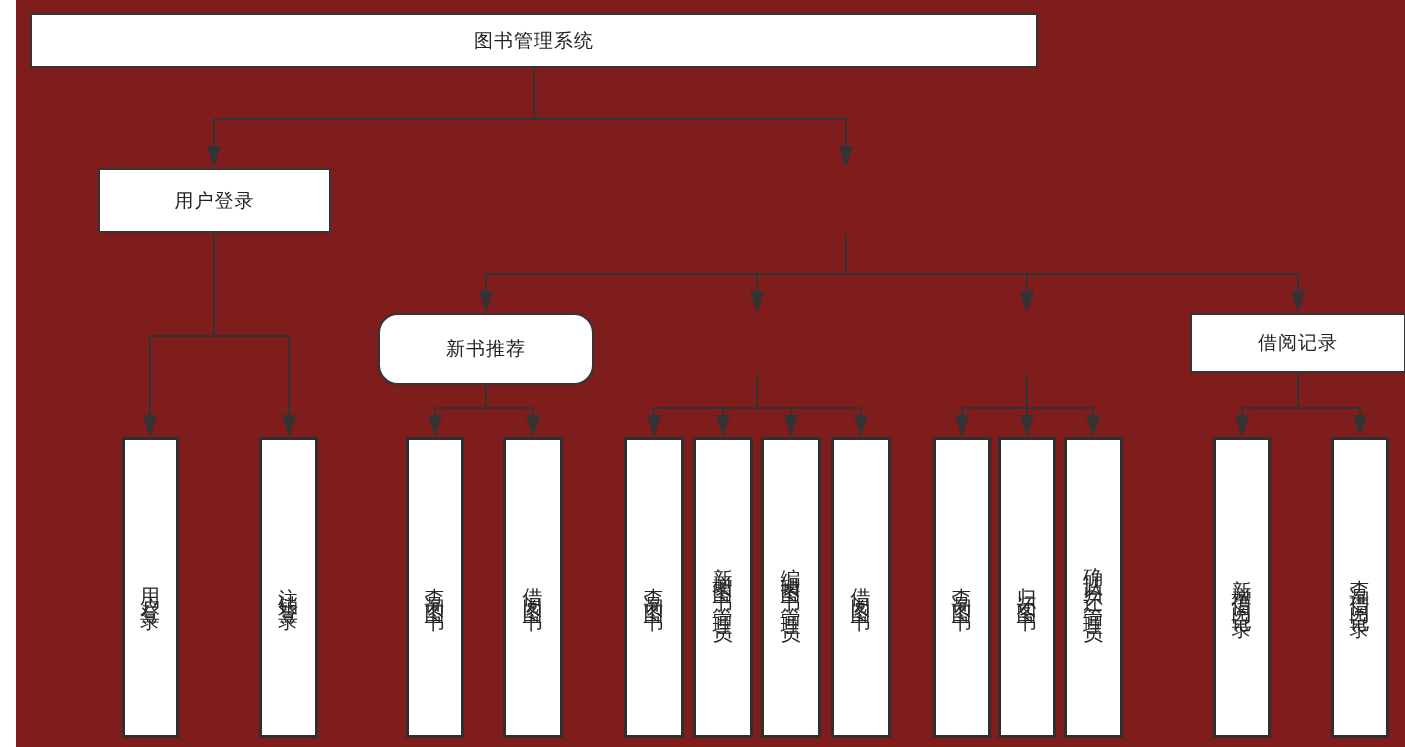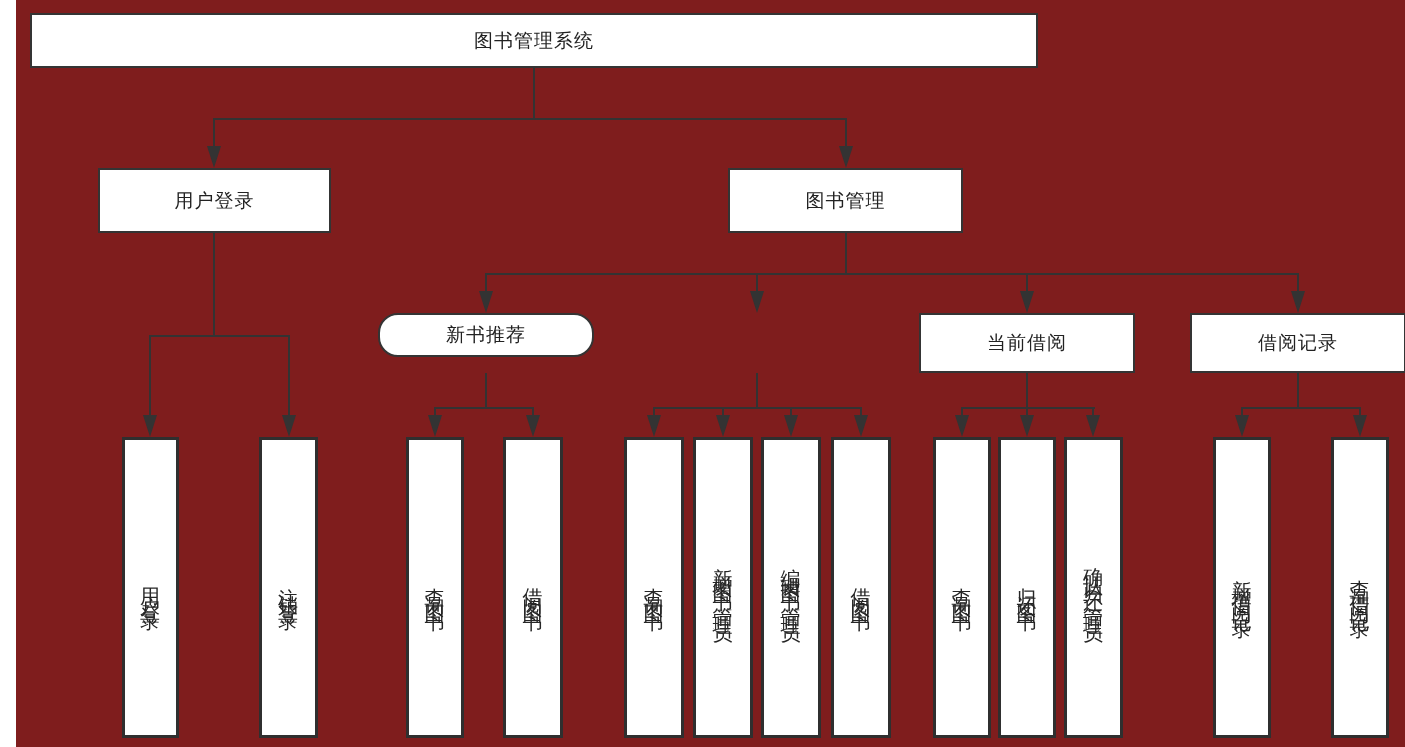--- a/index.html
+++ b/index.html
@@ -86,32 +86,26 @@
 <div id="canvas">
 
   <div class="hbox" style="left:14px; top:13px; width:1008px; height:55px;">
     <span>图书管理系统</span>
   </div>
 
   <div class="hbox" style="left:82px; top:168px; width:233px; height:65px;">
     <span>用户登录</span>
   </div>
 
-  <div class="hbox" style="left:712px; top:168px; width:235px; height:65px;">
-    <span>图书管理</span>
-  </div>
-
-  <div class="hbox" style="left:362px; top:313px; width:216px; height:44px;border-radius:20px;">
+
+  <div class="hbox" style="left:362px; top:313px; width:216px; height:72px;border-radius:20px;">
     <span>新书推荐</span>
   </div>
 
 
-  <div class="hbox" style="left:903px; top:313px; width:216px; height:60px;">
-    <span>当前借阅</span>
-  </div>
 
   <div class="hbox" style="left:1174px; top:313px; width:216px; height:60px;">
     <span>借阅记录</span>
   </div>
 
   <div class="vbox" style="left:106px; width:57px;">
     <span class="vtext">用户登录</span>
   </div>
   <div class="vbox" style="left:243px; width:59px;">
     <span class="vtext">注销登录</span>

